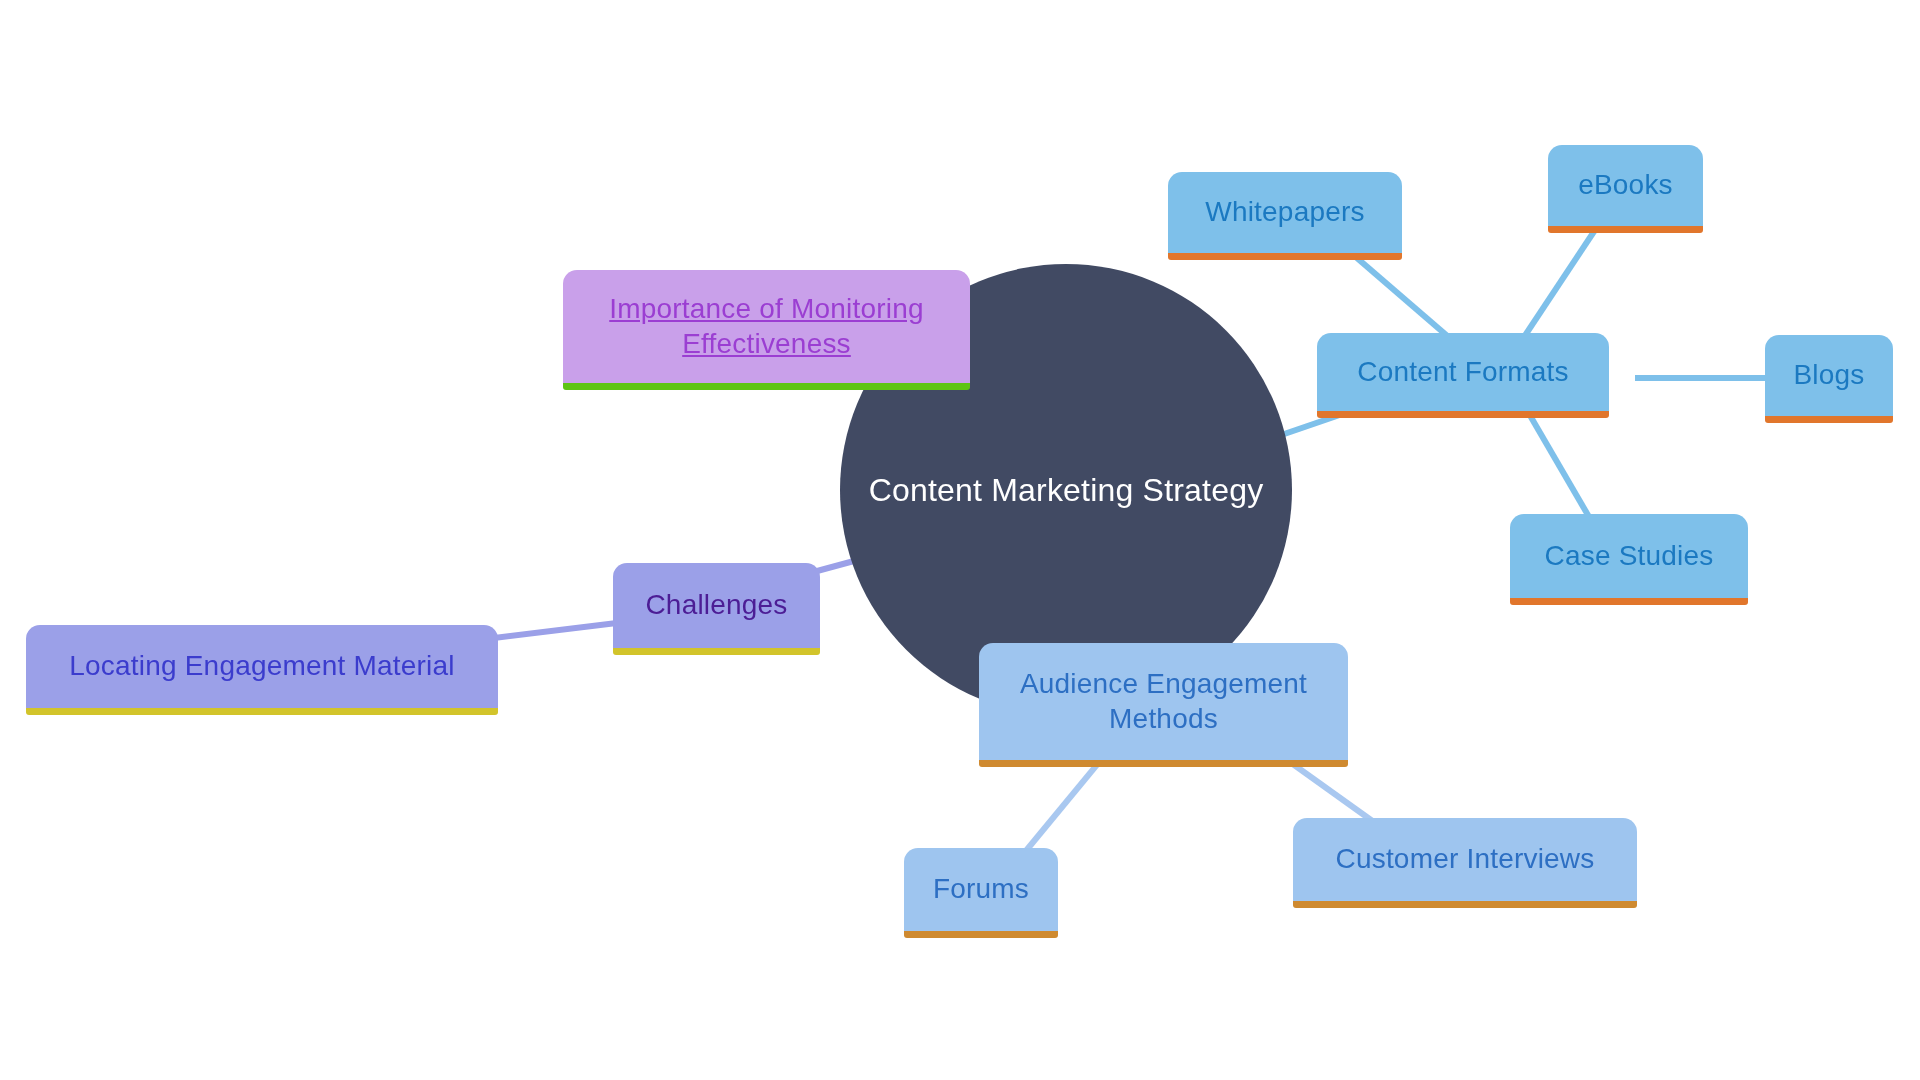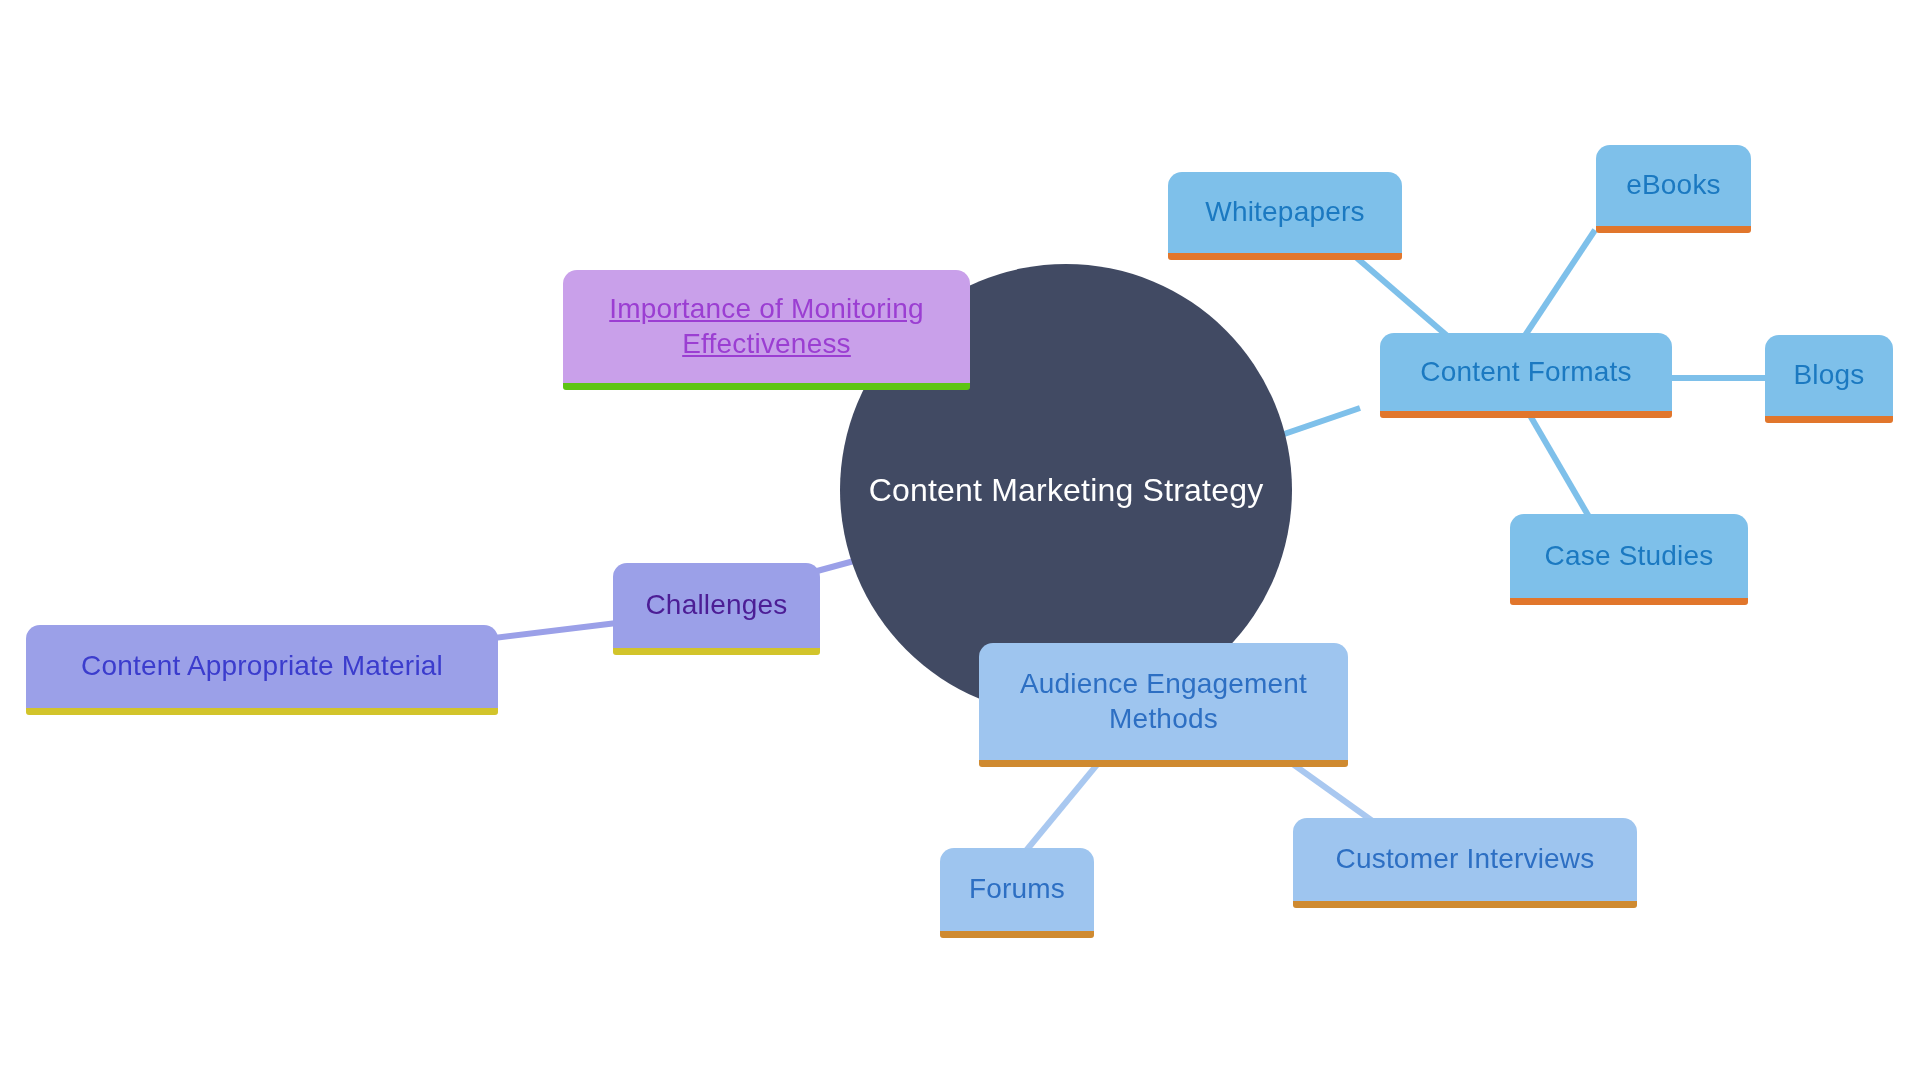--- a/index.html
+++ b/index.html
@@ -68,44 +68,44 @@
       <line x1="1105" y1="755" x2="1020" y2="858" stroke="#a9c8f0" stroke-width="6"></line>
       <line x1="1290" y1="762" x2="1378" y2="825" stroke="#a9c8f0" stroke-width="6"></line>
     </svg>
   <div class="center-node" id="center-node" style="left: 840px; top: 264px; width: 452px; height: 452px; background: rgb(65, 74, 99); color: rgb(255, 255, 255);">
     <span>Content Marketing Strategy</span>
   </div>
   <div id="node-layer">
       <div class="node" style="left: 563px; top: 270px; width: 407px; height: 120px; background: rgb(201, 160, 234); border-bottom: 7px solid rgb(94, 196, 20); color: rgb(155, 62, 210); text-decoration: underline;">
         <span class="node-label">Importance of Monitoring Effectiveness</span>
       </div>
-      <div class="node" style="left: 1380px; top: 333px; width: 292px; height: 85px; background: rgb(126, 192, 234); border-bottom: 7px solid rgb(225, 118, 44); color: rgb(27, 121, 193);">
+      <div class="node" style="left: 1317px; top: 333px; width: 292px; height: 85px; background: rgb(126, 192, 234); border-bottom: 7px solid rgb(225, 118, 44); color: rgb(27, 121, 193);">
         <span class="node-label">Content Formats</span>
       </div>
       <div class="node" style="left: 1168px; top: 172px; width: 234px; height: 88px; background: rgb(126, 192, 234); border-bottom: 7px solid rgb(225, 118, 44); color: rgb(27, 121, 193);">
         <span class="node-label">Whitepapers</span>
       </div>
-      <div class="node" style="left: 1548px; top: 145px; width: 155px; height: 88px; background: rgb(126, 192, 234); border-bottom: 7px solid rgb(225, 118, 44); color: rgb(27, 121, 193); margin-left: 48px;">
+      <div class="node" style="left: 1548px; top: 145px; width: 155px; height: 88px; background: rgb(126, 192, 234); border-bottom: 7px solid rgb(225, 118, 44); color: rgb(27, 121, 193);">
         <span class="node-label">eBooks</span>
       </div>
       <div class="node" style="left: 1765px; top: 335px; width: 128px; height: 88px; background: rgb(126, 192, 234); border-bottom: 7px solid rgb(225, 118, 44); color: rgb(27, 121, 193);">
         <span class="node-label">Blogs</span>
       </div>
       <div class="node" style="left: 1510px; top: 514px; width: 238px; height: 91px; background: rgb(126, 192, 234); border-bottom: 7px solid rgb(225, 118, 44); color: rgb(27, 121, 193);">
         <span class="node-label">Case Studies</span>
       </div>
       <div class="node" style="left: 613px; top: 563px; width: 207px; height: 92px; background: rgb(155, 160, 232); border-bottom: 7px solid rgb(210, 196, 43); color: #4c1d95;">
         <span class="node-label">Challenges</span>
       </div>
       <div class="node" style="left: 26px; top: 625px; width: 472px; height: 90px; background: rgb(155, 160, 232); border-bottom: 7px solid rgb(210, 196, 43); color: rgb(59, 60, 205);">
-        <span class="node-label">Content Appropriate Material</span>
+        <span class="node-label">Locating Engagement Material</span>
       </div>
       <div class="node" style="left: 979px; top: 643px; width: 369px; height: 124px; background: rgb(158, 197, 239); border-bottom: 7px solid rgb(207, 138, 48); color: rgb(45, 111, 195);">
         <span class="node-label">Audience Engagement Methods</span>
       </div>
-      <div class="node" style="left: 904px; top: 848px; width: 154px; height: 90px; background: rgb(158, 197, 239); border-bottom: 7px solid rgb(207, 138, 48); color: rgb(45, 111, 195); margin-left: 36px;">
+      <div class="node" style="left: 904px; top: 848px; width: 154px; height: 90px; background: rgb(158, 197, 239); border-bottom: 7px solid rgb(207, 138, 48); color: rgb(45, 111, 195);">
         <span class="node-label">Forums</span>
       </div>
       <div class="node" style="left: 1293px; top: 818px; width: 344px; height: 90px; background: rgb(158, 197, 239); border-bottom: 7px solid rgb(207, 138, 48); color: rgb(45, 111, 195);">
         <span class="node-label">Customer Interviews</span>
       </div>
     </div>
 </div>
 
 </body></html>

